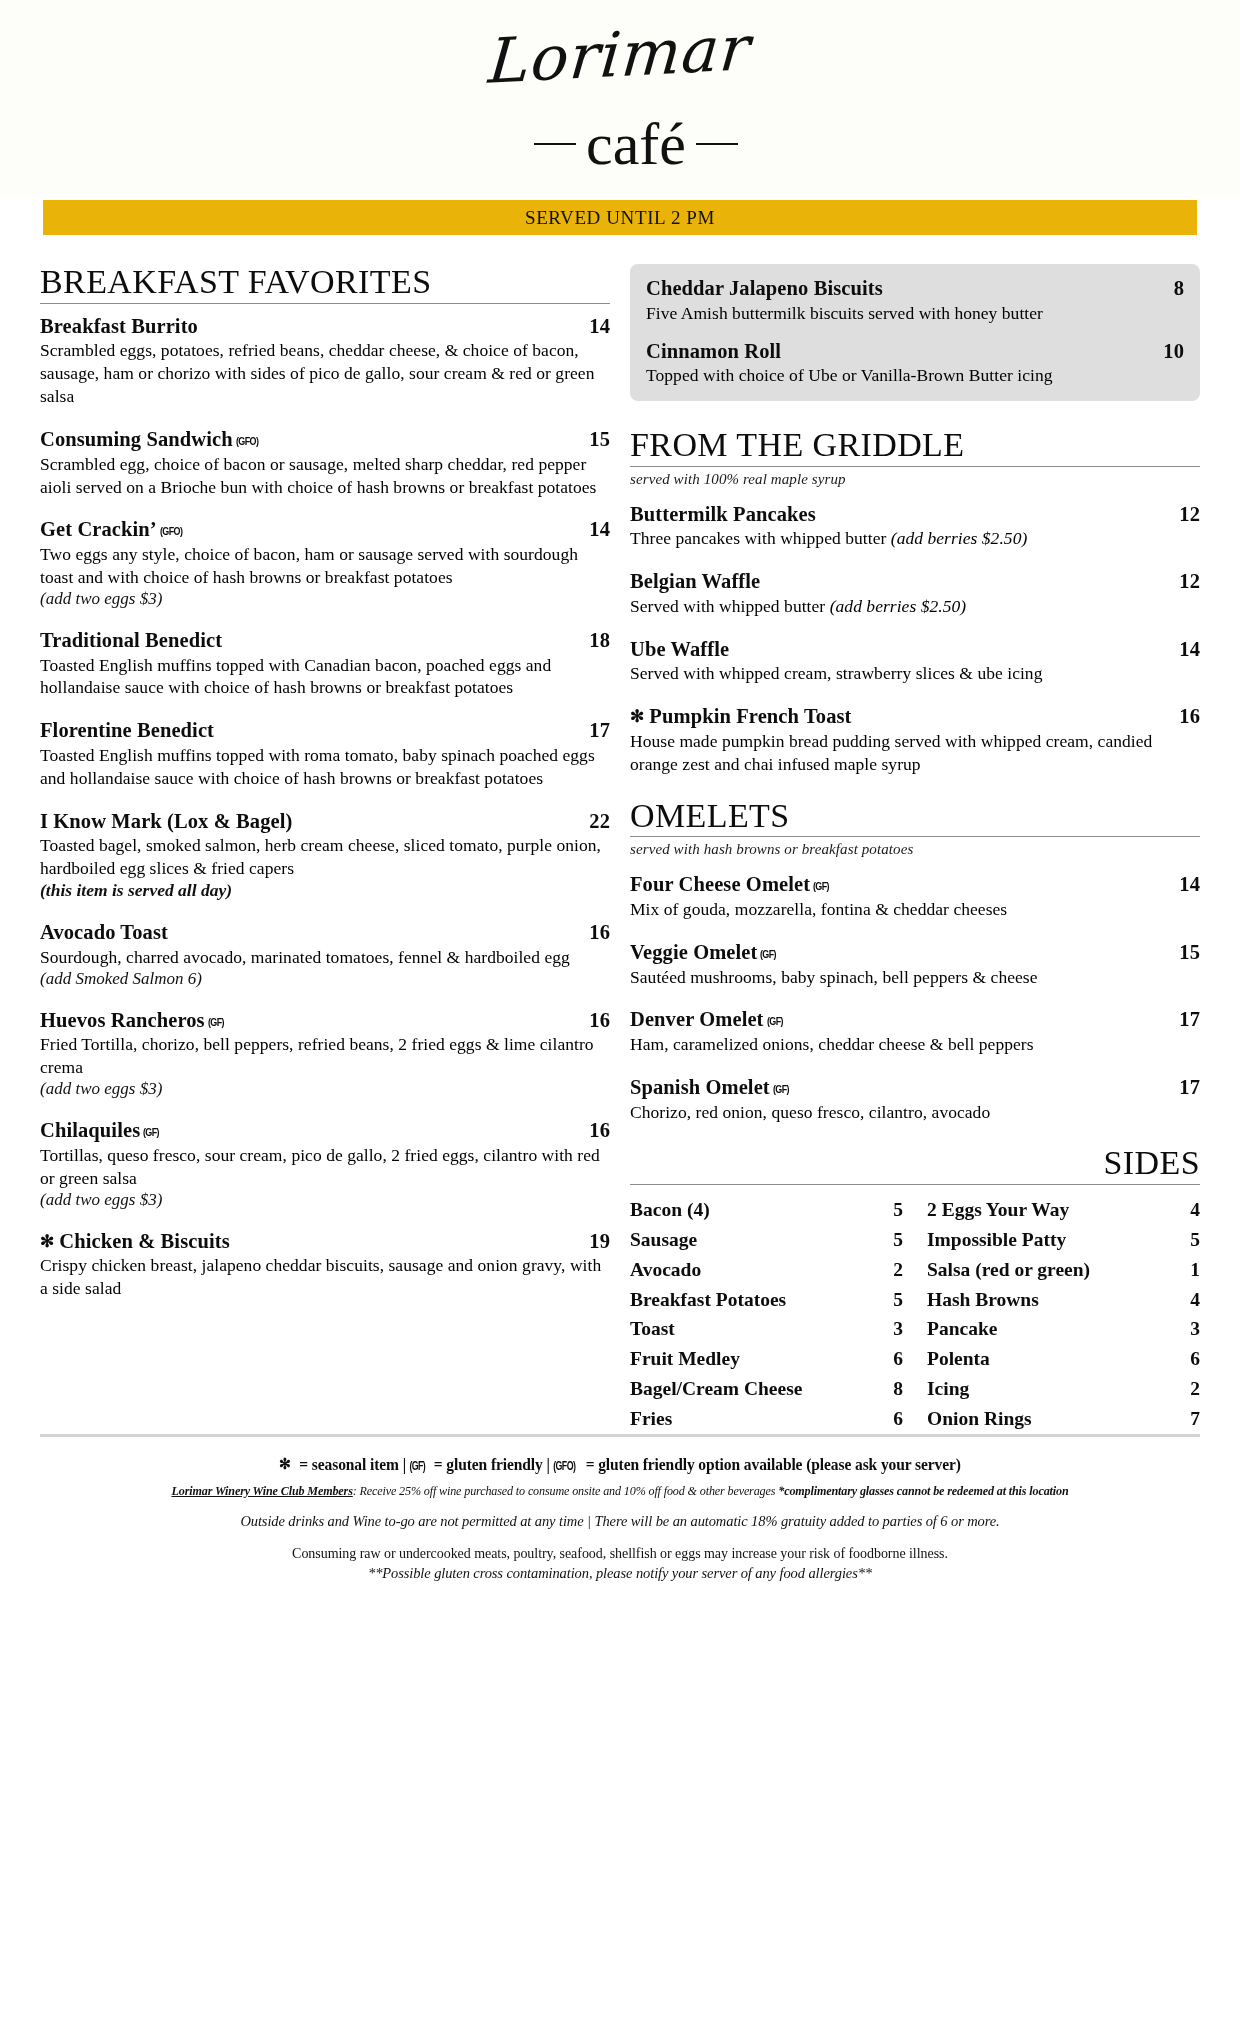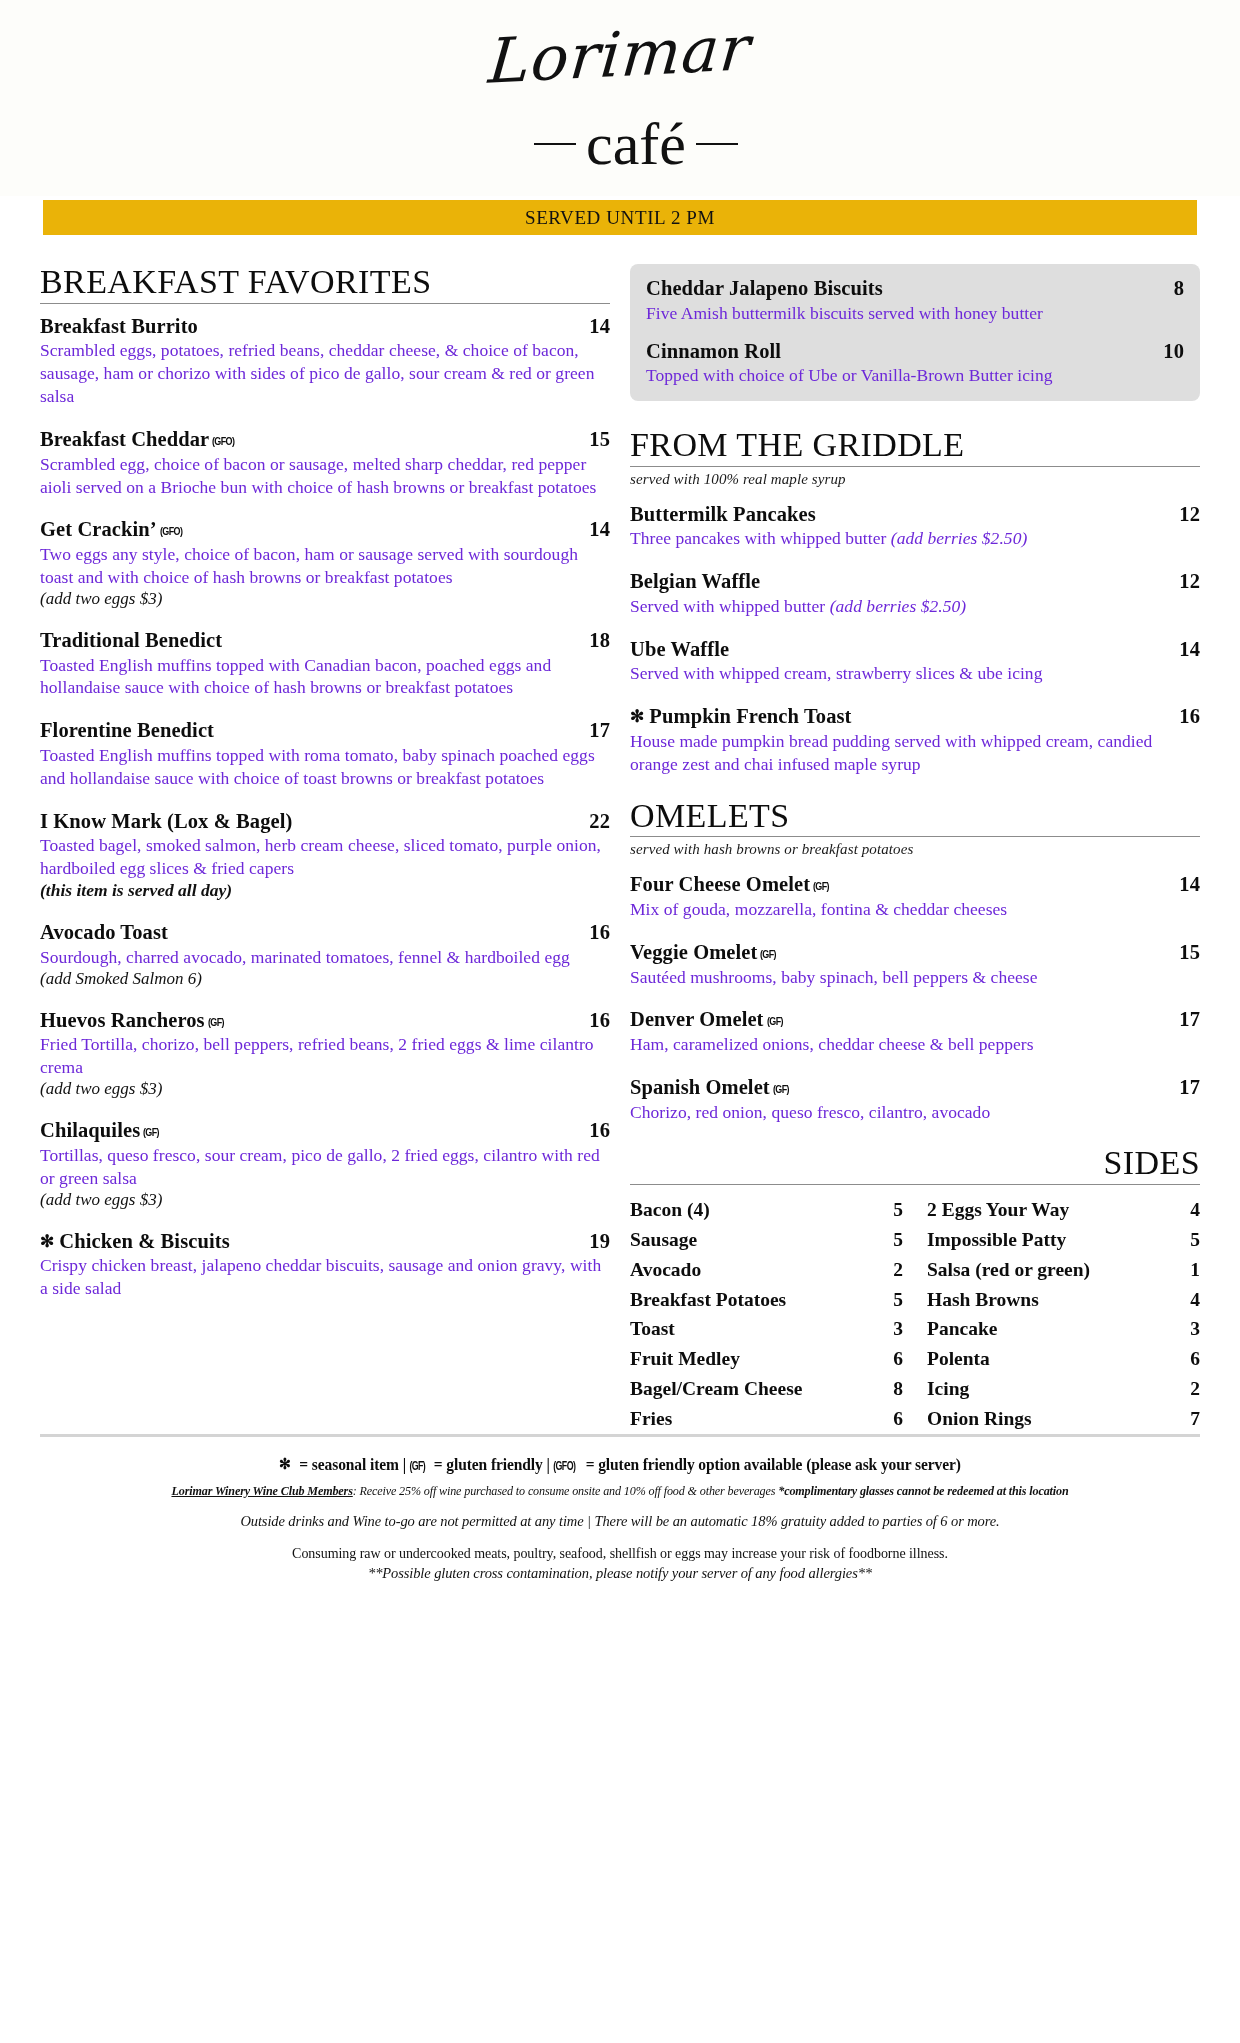--- a/index.html
+++ b/index.html
@@ -148,21 +148,21 @@
     margin-left: 3px;
   }
   .seasonal {
     font-size: 17px;
     margin-right: 5px;
     vertical-align: 1px;
   }
   .item-desc {
     font-size: 17.5px;
     line-height: 1.31;
-    color: #6d28d9;
+    color: #000000;
     margin-top: 1px;
     letter-spacing: 0.05px;
   }
   .desc-italic { font-style: italic; }
   .note-italic {
     font-style: italic;
     font-size: 17px;
     display: block;
   }
   .note-bold-italic {
@@ -289,21 +289,21 @@
       <div id="left-items">
           <div class="item">
             <div class="item-head">
               <span class="item-title"><span>Breakfast Burrito</span></span>
               <span class="item-price">14</span>
             </div>
             <div class="item-desc">Scrambled eggs, potatoes, refried beans, cheddar cheese, &amp; choice of bacon, sausage, ham or chorizo with sides of pico de gallo, sour cream &amp; red or green salsa</div>
           </div>
           <div class="item">
             <div class="item-head">
-              <span class="item-title"><span>Breakfast Cheddar</span><span class="tag">(GFO)</span></span>
+              <span class="item-title"><span>Consuming Sandwich</span><span class="tag">(GFO)</span></span>
               <span class="item-price">15</span>
             </div>
             <div class="item-desc">Scrambled egg, choice of bacon or sausage, melted sharp cheddar, red pepper aioli served on a Brioche bun with choice of hash browns or breakfast potatoes</div>
           </div>
           <div class="item">
             <div class="item-head">
               <span class="item-title"><span>Get Crackin’</span><span class="tag">(GFO)</span></span>
               <span class="item-price">14</span>
             </div>
             <div class="item-desc">Two eggs any style, choice of bacon, ham or sausage served with sourdough toast and with choice of hash browns or breakfast potatoes</div>
@@ -314,21 +314,21 @@
               <span class="item-title"><span>Traditional Benedict</span></span>
               <span class="item-price">18</span>
             </div>
             <div class="item-desc">Toasted English muffins topped with Canadian bacon, poached eggs and hollandaise sauce with choice of hash browns or breakfast potatoes</div>
           </div>
           <div class="item">
             <div class="item-head">
               <span class="item-title"><span>Florentine Benedict</span></span>
               <span class="item-price">17</span>
             </div>
-            <div class="item-desc">Toasted English muffins topped with roma tomato, baby spinach poached eggs and hollandaise sauce with choice of toast browns or breakfast potatoes</div>
+            <div class="item-desc">Toasted English muffins topped with roma tomato, baby spinach poached eggs and hollandaise sauce with choice of hash browns or breakfast potatoes</div>
           </div>
           <div class="item">
             <div class="item-head">
               <span class="item-title"><span>I Know Mark (Lox &amp; Bagel)</span></span>
               <span class="item-price">22</span>
             </div>
             <div class="item-desc">Toasted bagel, smoked salmon, herb cream cheese, sliced tomato, purple onion, hardboiled egg slices &amp; fried capers</div>
             <span class="note-bold-italic">(this item is served all day)</span>
           </div>
           <div class="item">

